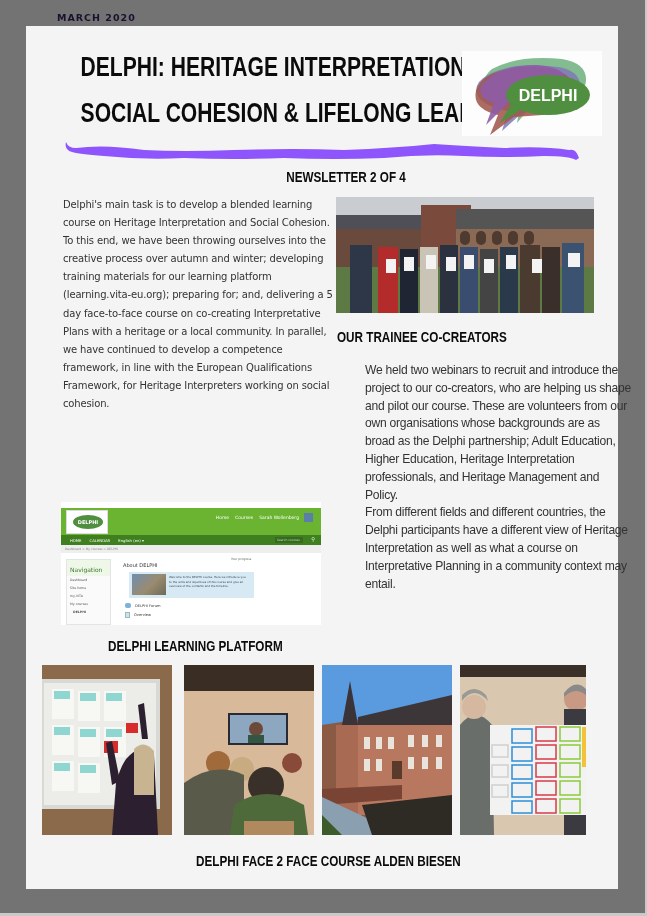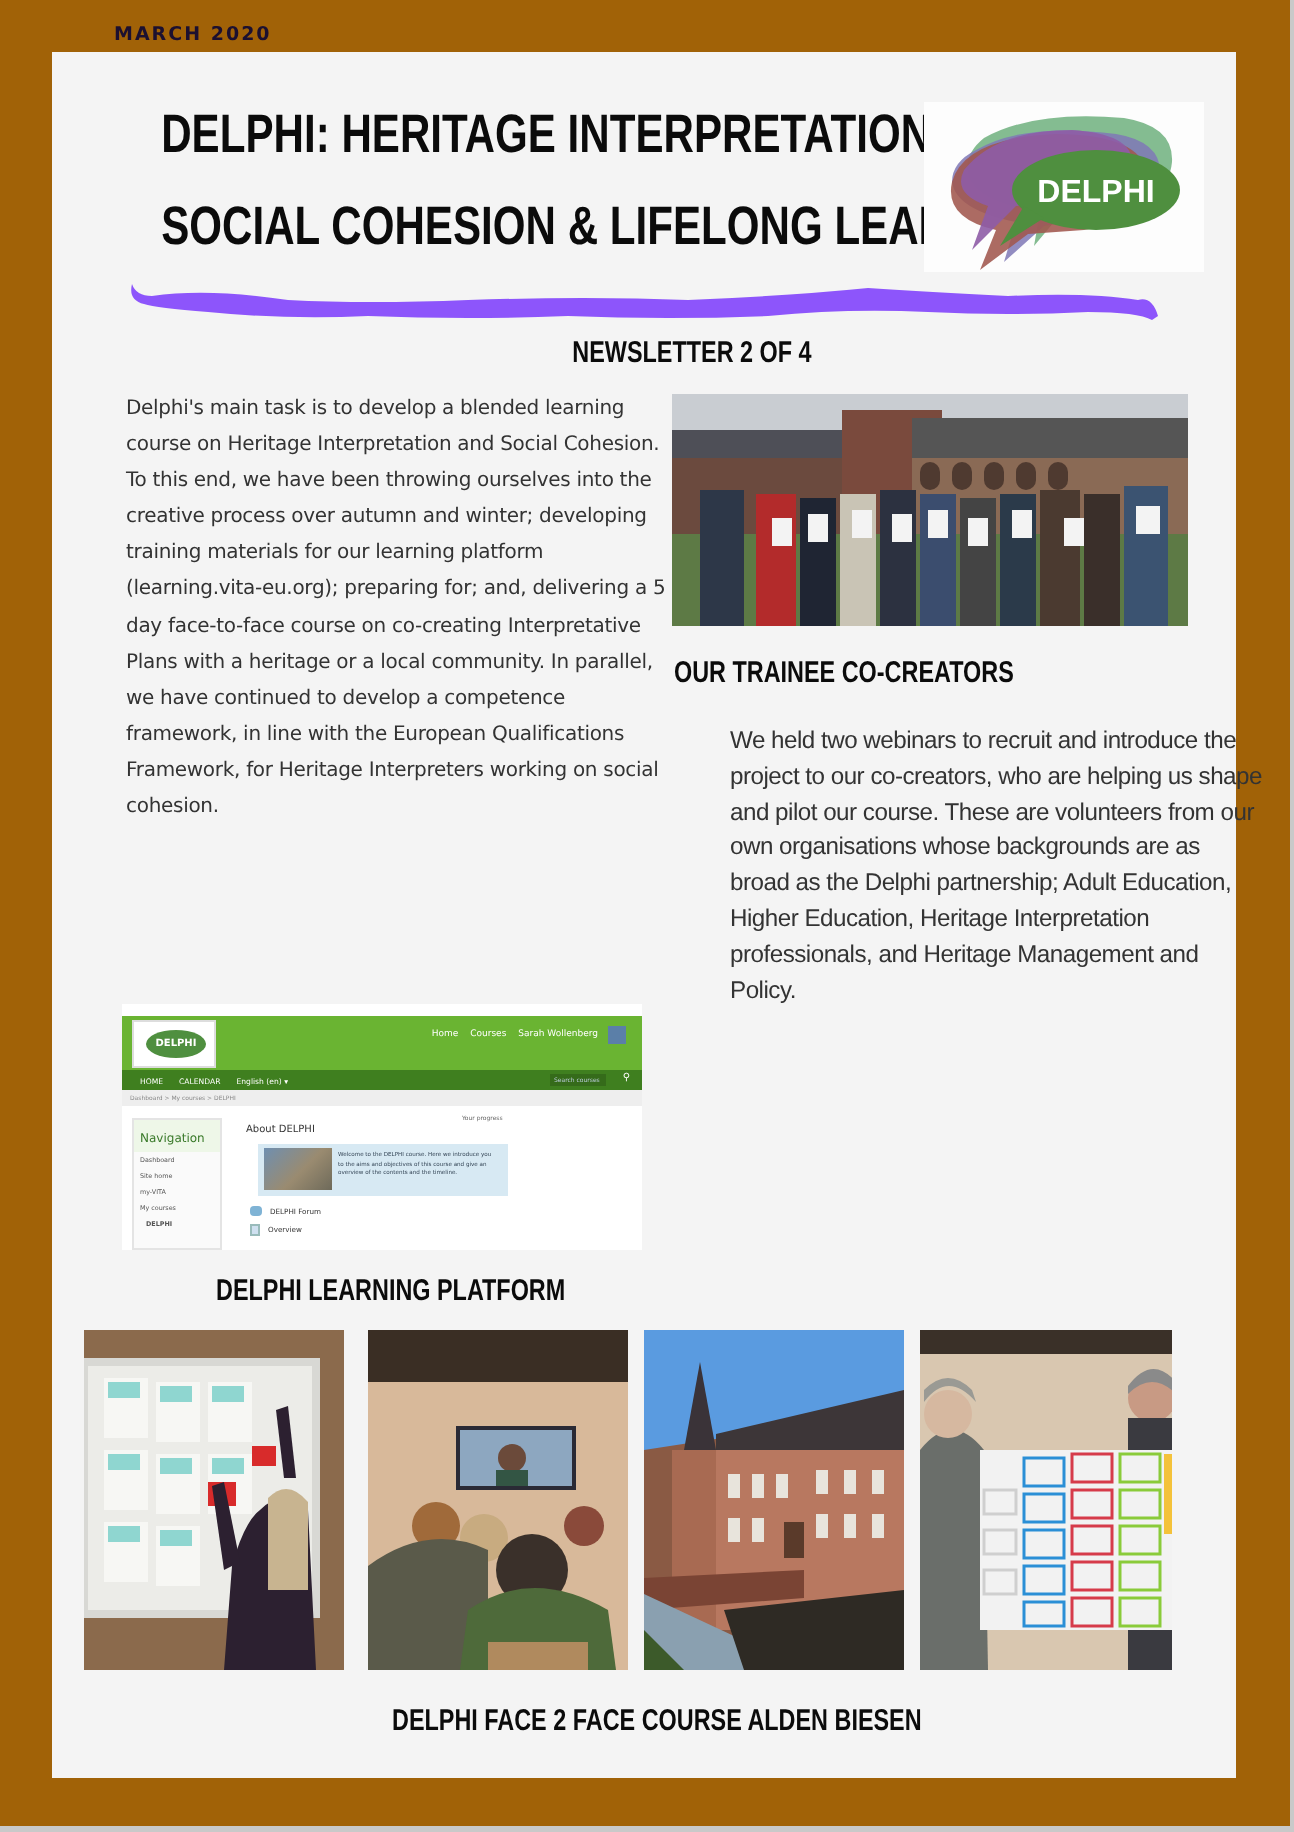--- a/index.html
+++ b/index.html
@@ -1,20 +1,20 @@
 <!DOCTYPE html>
 <html><head>
 <meta charset="utf-8">
 <style>
   * { box-sizing: border-box; margin: 0; padding: 0; }
   html, body { width: 647px; height: 916px; overflow: hidden; background: #c9c9c9; }
   body { font-family: "DejaVu Sans", sans-serif; }
   .page {
     position: absolute; left: 0; top: 0; width: 645px; height: 913px;
-    background: #a16207;
+    background: #737373;
   }
   .date {
     position: absolute; left: 57px; top: 12px;
     font-family: "DejaVu Sans", sans-serif; font-weight: bold;
     font-size: 9.5px; letter-spacing: 1px; color: #1c1030;
   }
   .panel {
     position: absolute; left: 26px; top: 26px; width: 592px; height: 863px;
     background: #f4f4f4;
   }
@@ -134,20 +134,21 @@
             <rect x="196" y="62" width="10" height="14"></rect>
           <rect x="232" y="56" width="12" height="14"></rect>
         </g>
       </svg>
     </div>
 
     <div class="subhead trainee-head">OUR TRAINEE CO-CREATORS</div>
 
     <div class="trainee-text">
       <p>We held two webinars to recruit and introduce the project to our co-creators, who are helping us shape and pilot our course. These are volunteers from our own organisations whose backgrounds are as broad as the Delphi partnership; Adult Education, Higher Education, Heritage Interpretation professionals, and Heritage Management and Policy.</p>
+      <p>From different fields and different countries, the Delphi participants have a different view of Heritage Interpretation as well as what a course on Interpretative Planning in a community context may entail.</p>
     </div>
 
     <div class="photo platform-shot">
       <div style="height:6px;background:#fff;"></div>
       <div style="position:relative;height:27px;background:#6ab432;">
         <div style="position:absolute;left:5px;top:2px;width:42px;height:24px;background:#fff;border:1px solid #ddd;">
           <div style="position:absolute;left:6px;top:4px;width:30px;height:14px;border-radius:50%;background:#4f8f3f;color:#fff;font-size:5px;font-weight:bold;line-height:14px;text-align:center;">DELPHI</div>
         </div>
         <div style="position:absolute;right:22px;top:7px;display:flex;gap:6px;font-size:4.5px;color:#fff;">
           <span>Home</span>

